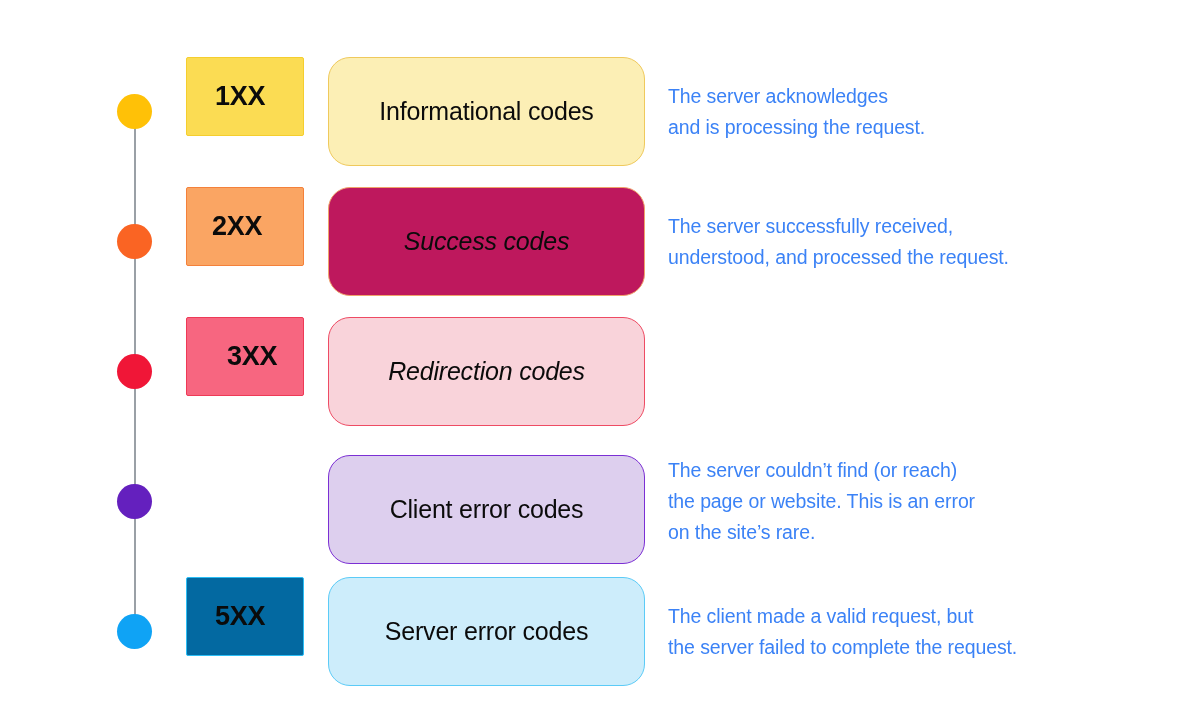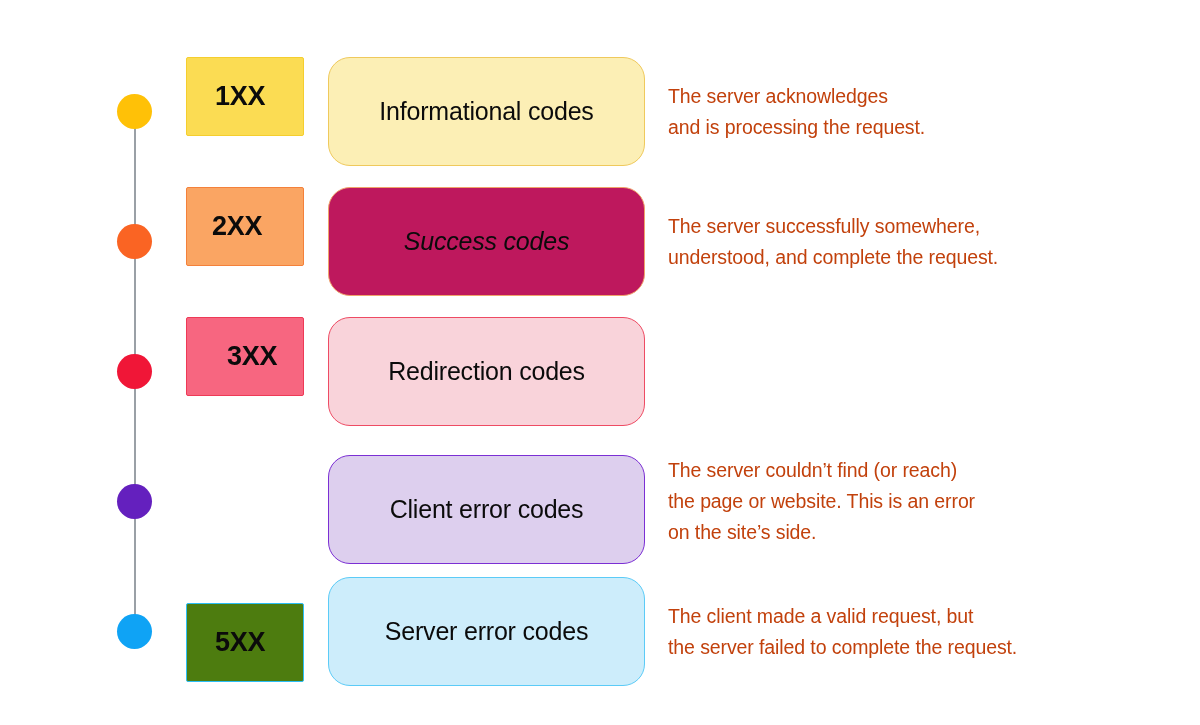--- a/index.html
+++ b/index.html
@@ -96,21 +96,21 @@
     top: 0;
     width: 480px;
     height: 109px;
     display: flex;
     flex-direction: column;
     justify-content: center;
   }
   .desc-line {
     font-size: 19.5px;
     font-weight: 400;
-    color: #c2410c;
+    color: #3b82f6;
     line-height: 31px;
     letter-spacing: -0.1px;
     white-space: nowrap;
   }
 </style>
 </head>
 <body>
 
 <div id="diagram">
 
@@ -132,50 +132,50 @@
 
   <div class="dot" style="top: 224px; background: rgb(250, 100, 35);"></div>
   <div class="row" style="top:187px;">
     <div class="code-box" style="background: rgb(250, 165, 99); border-color: rgb(244, 129, 58); padding-left: 25px;">
       <span class="code-label">2XX</span>
     </div>
     <div class="name-box" style="background: #be185d; border-color: rgb(240, 163, 106); font-style: italic;">
       <span class="name-label">Success codes</span>
     </div>
     <div class="desc">
-      <span class="desc-line">The server successfully somewhere,</span>
-      <span class="desc-line">understood, and complete the request.</span>
+      <span class="desc-line">The server successfully received,</span>
+      <span class="desc-line">understood, and processed the request.</span>
     </div>
   </div>
 
   <div class="dot" style="top: 354px; background: rgb(240, 22, 55);"></div>
   <div class="row" style="top:317px;">
     <div class="code-box" style="background: rgb(247, 102, 128); border-color: rgb(238, 58, 86); padding-left: 40px;">
       <span class="code-label">3XX</span>
     </div>
-    <div class="name-box" style="background: rgb(249, 211, 218); border-color: rgb(238, 75, 99);">
+    <div class="name-box" style="background: rgb(249, 211, 218); border-color: rgb(238, 75, 99); font-style: italic;">
       <span class="name-label">Redirection codes</span>
     </div>
   </div>
 
   <div class="dot" style="top: 484px; background: rgb(100, 32, 190);"></div>
   <div class="row" style="top:447px;">
     <div class="name-box" style="background: rgb(221, 207, 238); border-color: rgb(123, 47, 212); margin-top: 8px;">
       <span class="name-label">Client error codes</span>
     </div>
     <div class="desc">
       <span class="desc-line">The server couldn’t find (or reach)</span>
       <span class="desc-line">the page or website. This is an error</span>
-      <span class="desc-line">on the site’s side.</span>
+      <span class="desc-line">on the site’s rare.</span>
     </div>
   </div>
 
   <div class="dot" style="top: 614px; background: rgb(15, 163, 245);"></div>
   <div class="row" style="top:577px;">
-    <div class="code-box" style="background: #4d7c0f; border-color: rgb(43, 190, 245); margin-top: 26px;">
+    <div class="code-box" style="background: #0369a1; border-color: rgb(43, 190, 245);">
       <span class="code-label">5XX</span>
     </div>
     <div class="name-box" style="background: rgb(205, 237, 251); border-color: rgb(91, 203, 247);">
       <span class="name-label">Server error codes</span>
     </div>
     <div class="desc">
       <span class="desc-line">The client made a valid request, but</span>
       <span class="desc-line">the server failed to complete the request.</span>
     </div>
   </div>

